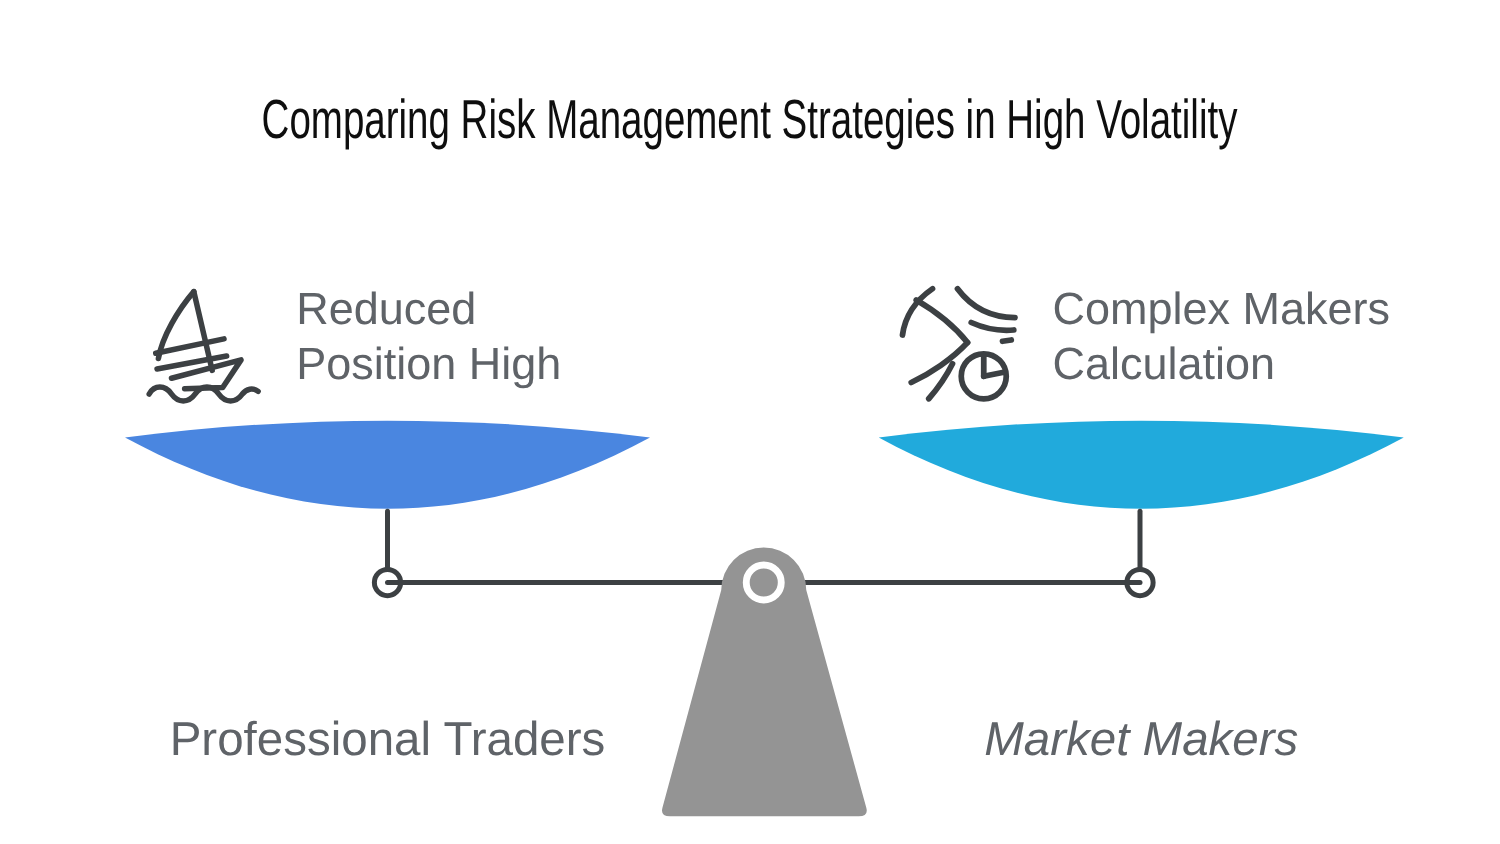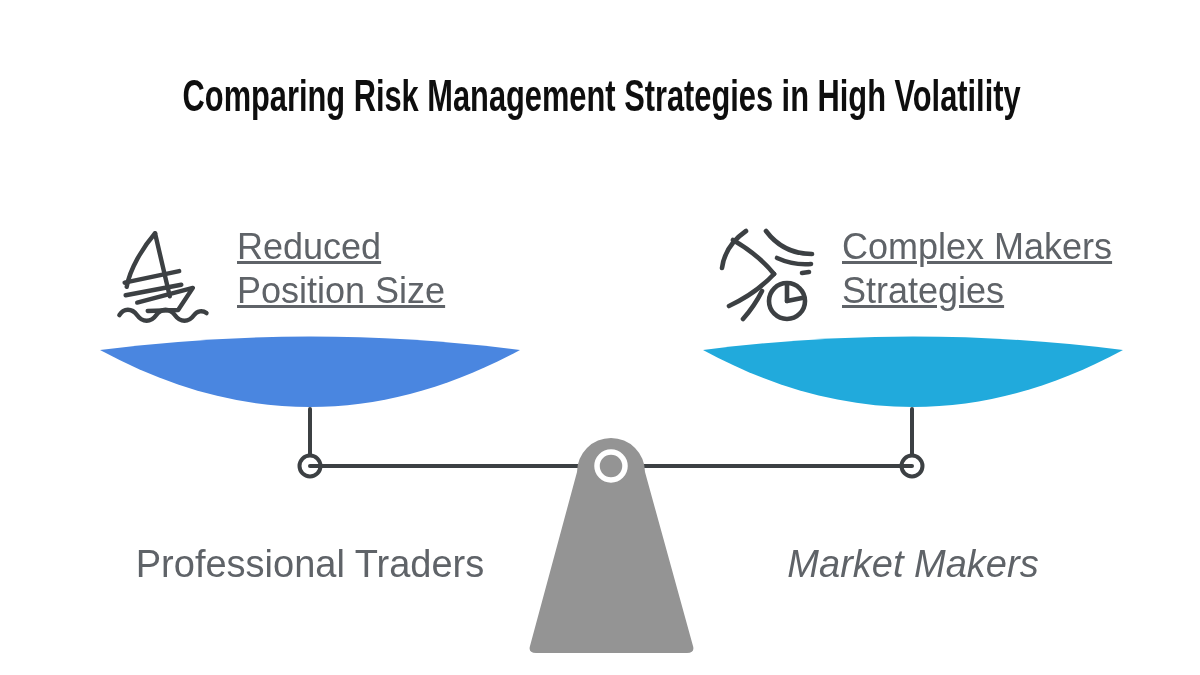--- a/index.html
+++ b/index.html
@@ -2,36 +2,36 @@
 <html style="--c-accent-left: #4a86e0; --c-accent-right: #21aadc; --c-ink: #3c4043; --c-label: #5f6368; --c-fulcrum: #949494; --c-title: #0e0e0e; --c-background: #ffffff;"><head>
 <meta charset="utf-8">
 <style>
   html,body{margin:0;padding:0;background:#fff;}
   .stage{
     position:relative;width:1200px;height:675px;overflow:hidden;
     background:var(--c-background,#ffffff);
     font-family:"Liberation Sans", sans-serif;
   }
   .title{
-    position:absolute;top:71px;left:0;width:1200px;text-align:right;
-    font-size:44px;font-weight:bold;color:var(--c-title,#0e0e0e);white-space:nowrap;
+    position:absolute;top:71px;left:0;width:1200px;text-align:center;
+    font-size:44px;font-weight:normal;color:var(--c-title,#0e0e0e);white-space:nowrap;
   }
   .title .squeeze{display:inline-block;transform:scaleX(.70);transform-origin:50% 50%;}
   .scene{position:absolute;left:0;top:0;}
   .ink{stroke:var(--c-ink,#3c4043);fill:none;stroke-linecap:round;stroke-linejoin:round;}
   .sw4{stroke-width:4;}
   .pan-label{
     position:absolute;font-size:36px;line-height:44px;
-    color:var(--c-label,#5f6368);white-space:nowrap;text-decoration:underline;
+    color:var(--c-label,#5f6368);white-space:nowrap;
   }
   .pan-label.left{left:237px;top:225px;}
   .pan-label.right{left:842px;top:225px;}
   .group-label{
     position:absolute;width:420px;text-align:center;font-size:38px;
-    color:var(--c-label,#5f6368);white-space:nowrap;
+    color:var(--c-label,#5f6368);white-space:nowrap;margin-top:28px;
   }
   .group-label.left{left:100px;top:543px;}
   .group-label.right{left:703px;top:543px;font-style:italic;}
 </style>
 </head>
 <body>
 
 <div class="stage">
 
   <div class="title">
@@ -72,23 +72,23 @@
       <path d="M86,46 L93,45"></path>
       <path d="M27,92 C34,84 41,74 46,64"></path>
       <circle cx="71" cy="74" r="18"></circle>
       <path d="M71,74 L71,58"></path>
       <path d="M71,74 L86,71"></path>
     </g>
   </svg>
 
   <div class="pan-label left">
     <div>Reduced</div>
-    <div>Position Size</div>
+    <div>Position High</div>
   </div>
   <div class="pan-label right">
     <div>Complex Makers</div>
-    <div>Strategies</div>
+    <div>Calculation</div>
   </div>
 
   <div class="group-label left">Professional Traders</div>
   <div class="group-label right">Market Makers</div>
 
 </div>
 
 </body></html>

